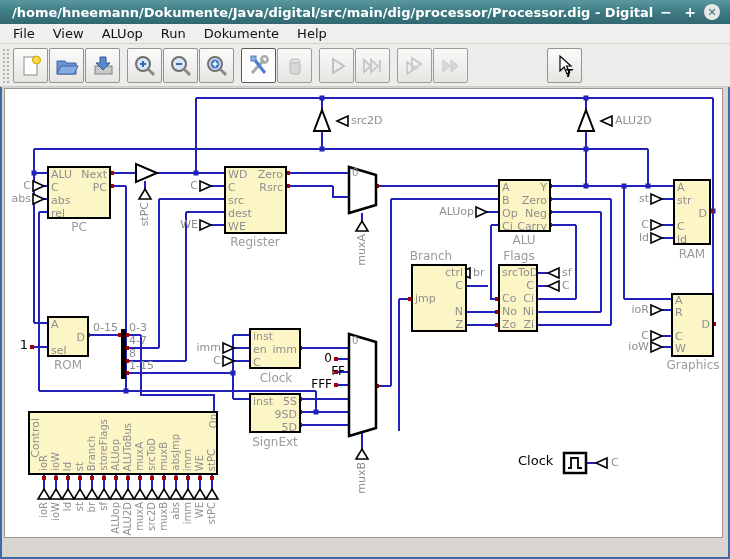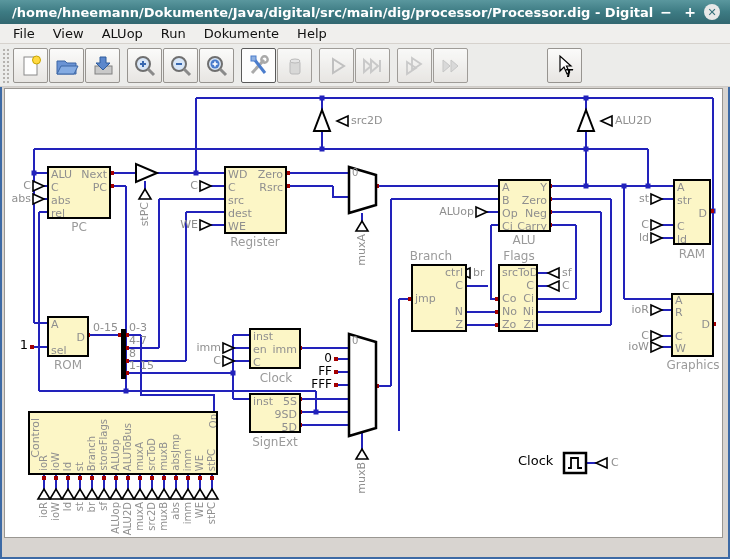--- a/index.html
+++ b/index.html
@@ -589,21 +589,21 @@
       <div class="lbl" style="left:610px;top:456px">C</div>
 
       <div class="lbl r" style="left:86px;width:31px;top:321px">0-15</div>
       <div class="lbl" style="left:128px;top:321px">0-3</div>
       <div class="lbl" style="left:128px;top:334px">4-7</div>
       <div class="lbl" style="left:128px;top:347px">8</div>
       <div class="lbl" style="left:128px;top:359px">1-15</div>
 
       <div class="lbl blk big r" style="left:12px;width:15px;top:338px">1</div>
       <div class="lbl blk r" style="left:315px;width:16px;top:351px">0</div>
-      <div class="lbl blk r" style="left:305px;width:26px;top:364px">FF</div>
+      <div class="lbl blk r" style="left:318px;width:26px;top:364px">FF</div>
       <div class="lbl blk r" style="left:297px;width:34px;top:377px">FFF</div>
 
       <div class="lbl" style="left:351px;top:166px;font-size:10px">0</div>
       <div class="lbl" style="left:351px;top:334px;font-size:10px">0</div>
 
       <div class="lbl blk big" style="left:517px;top:454px">Clock</div>
 
     </div>
   </div>
 

